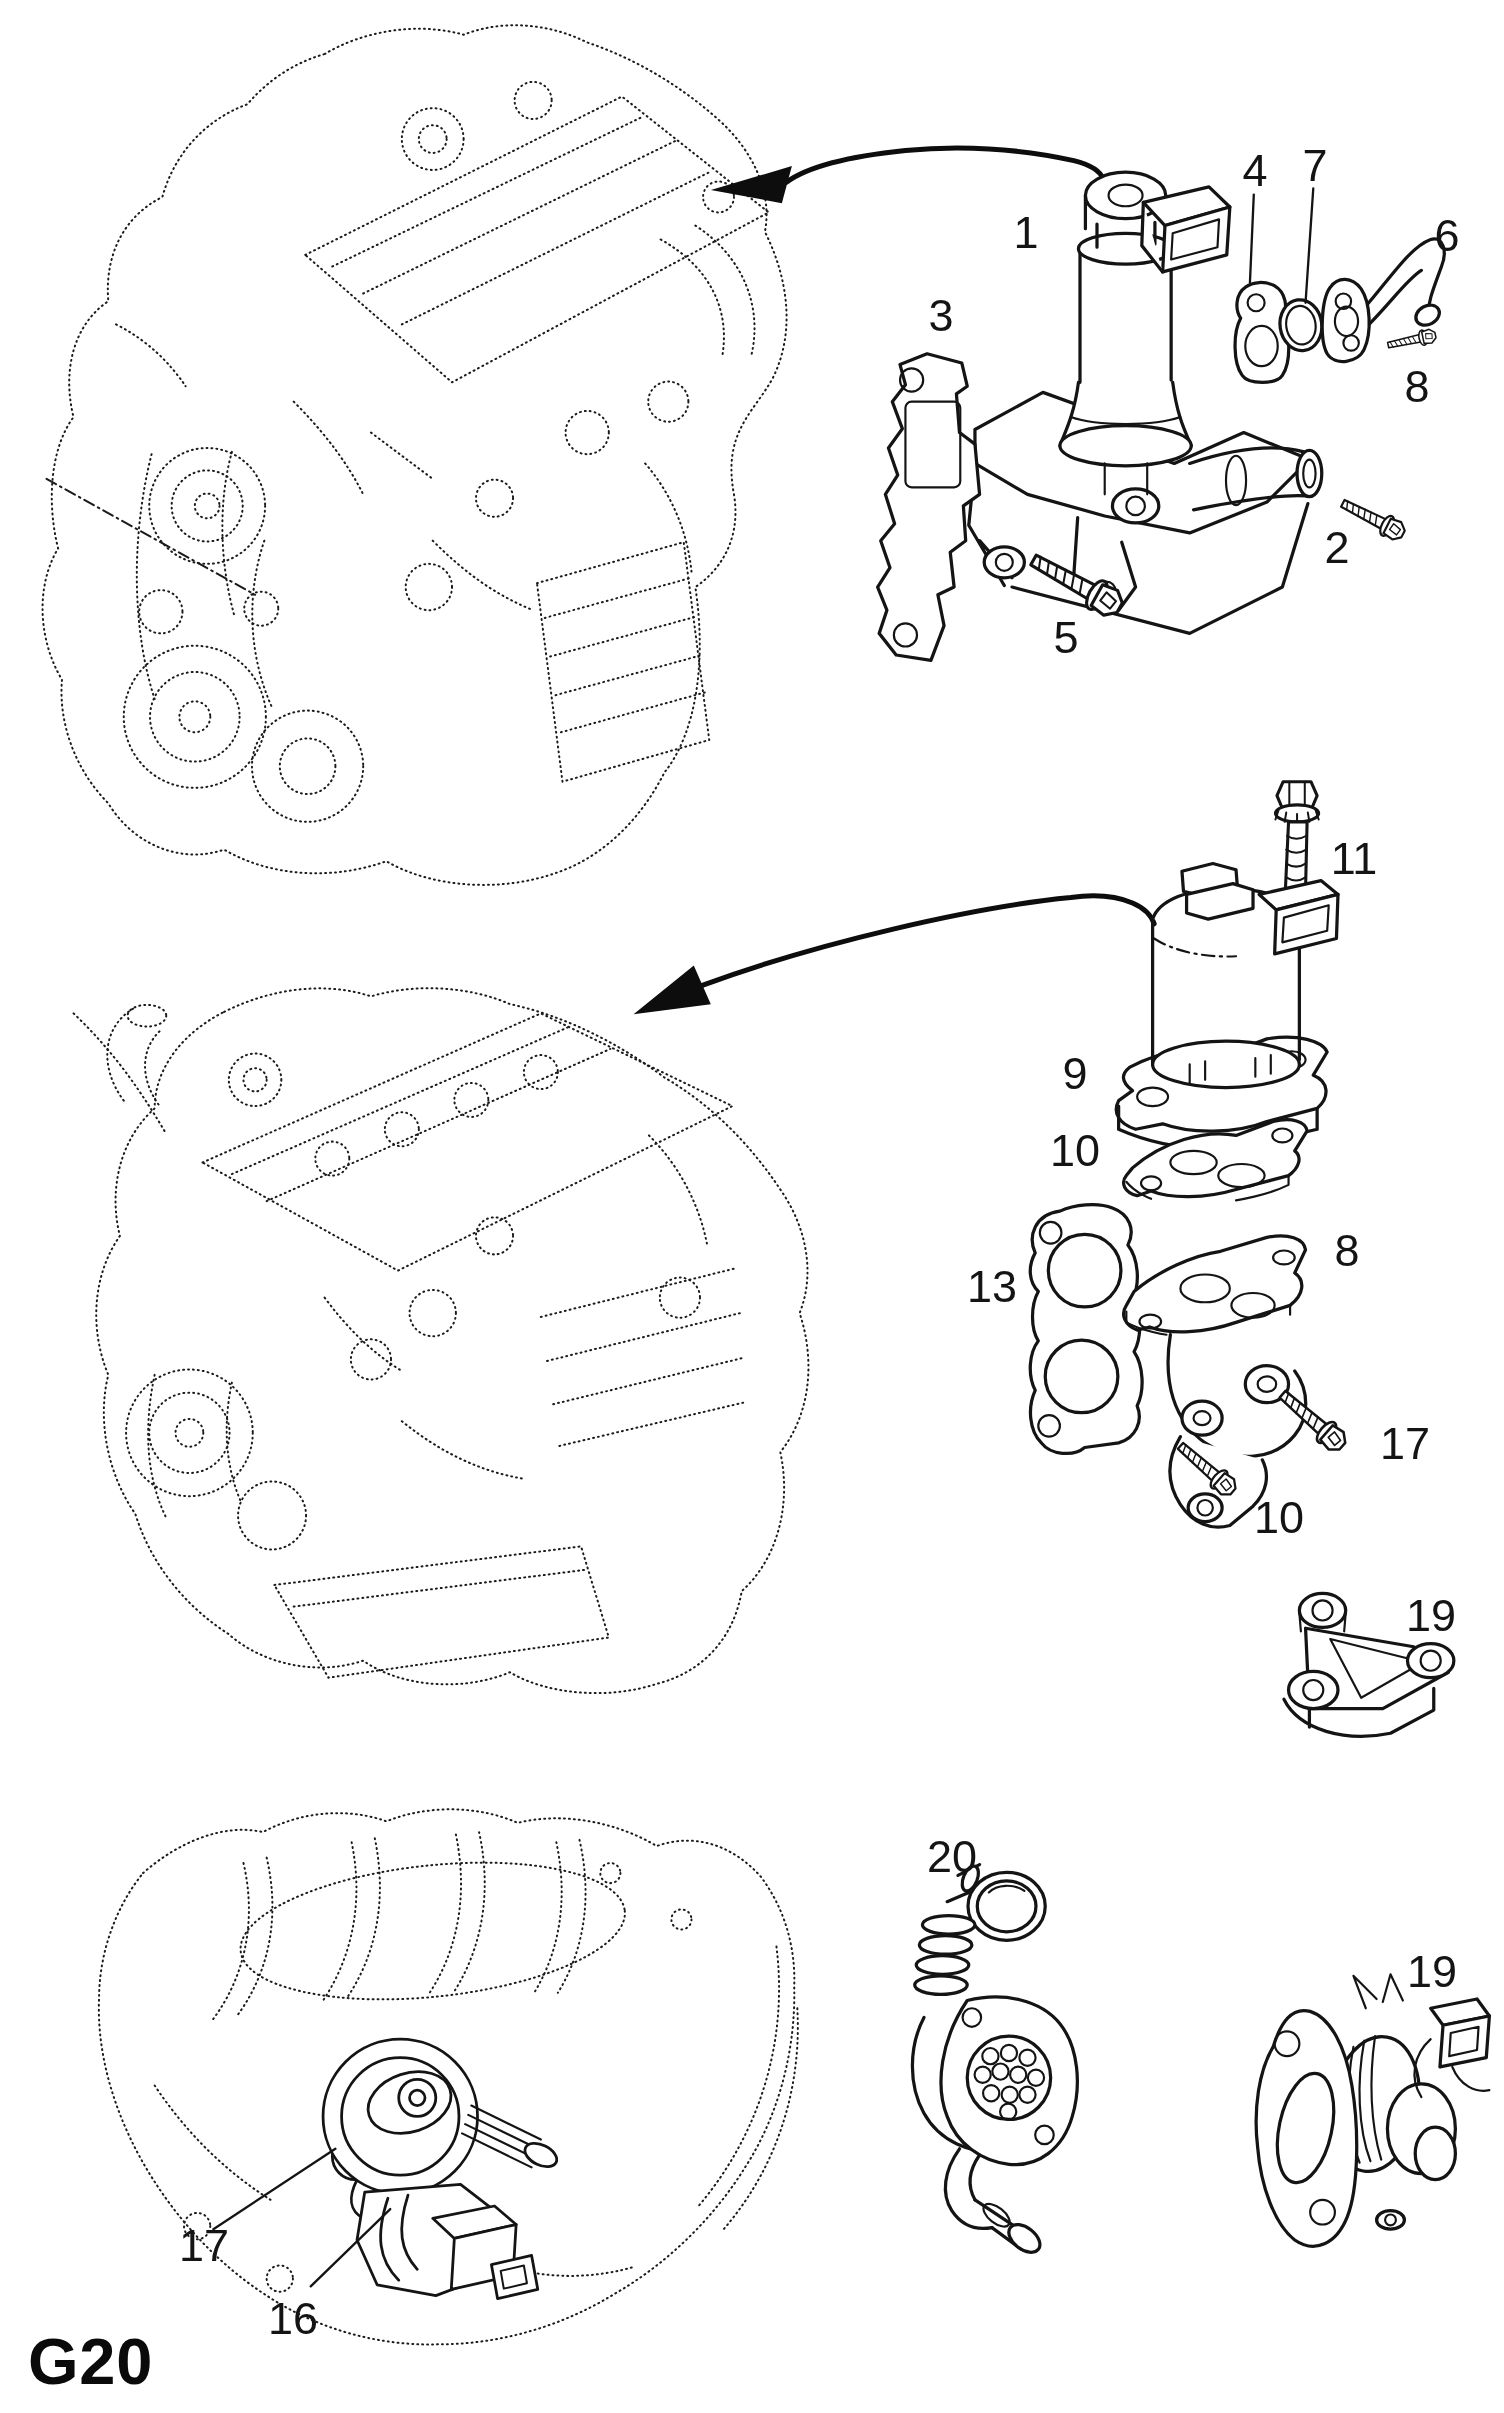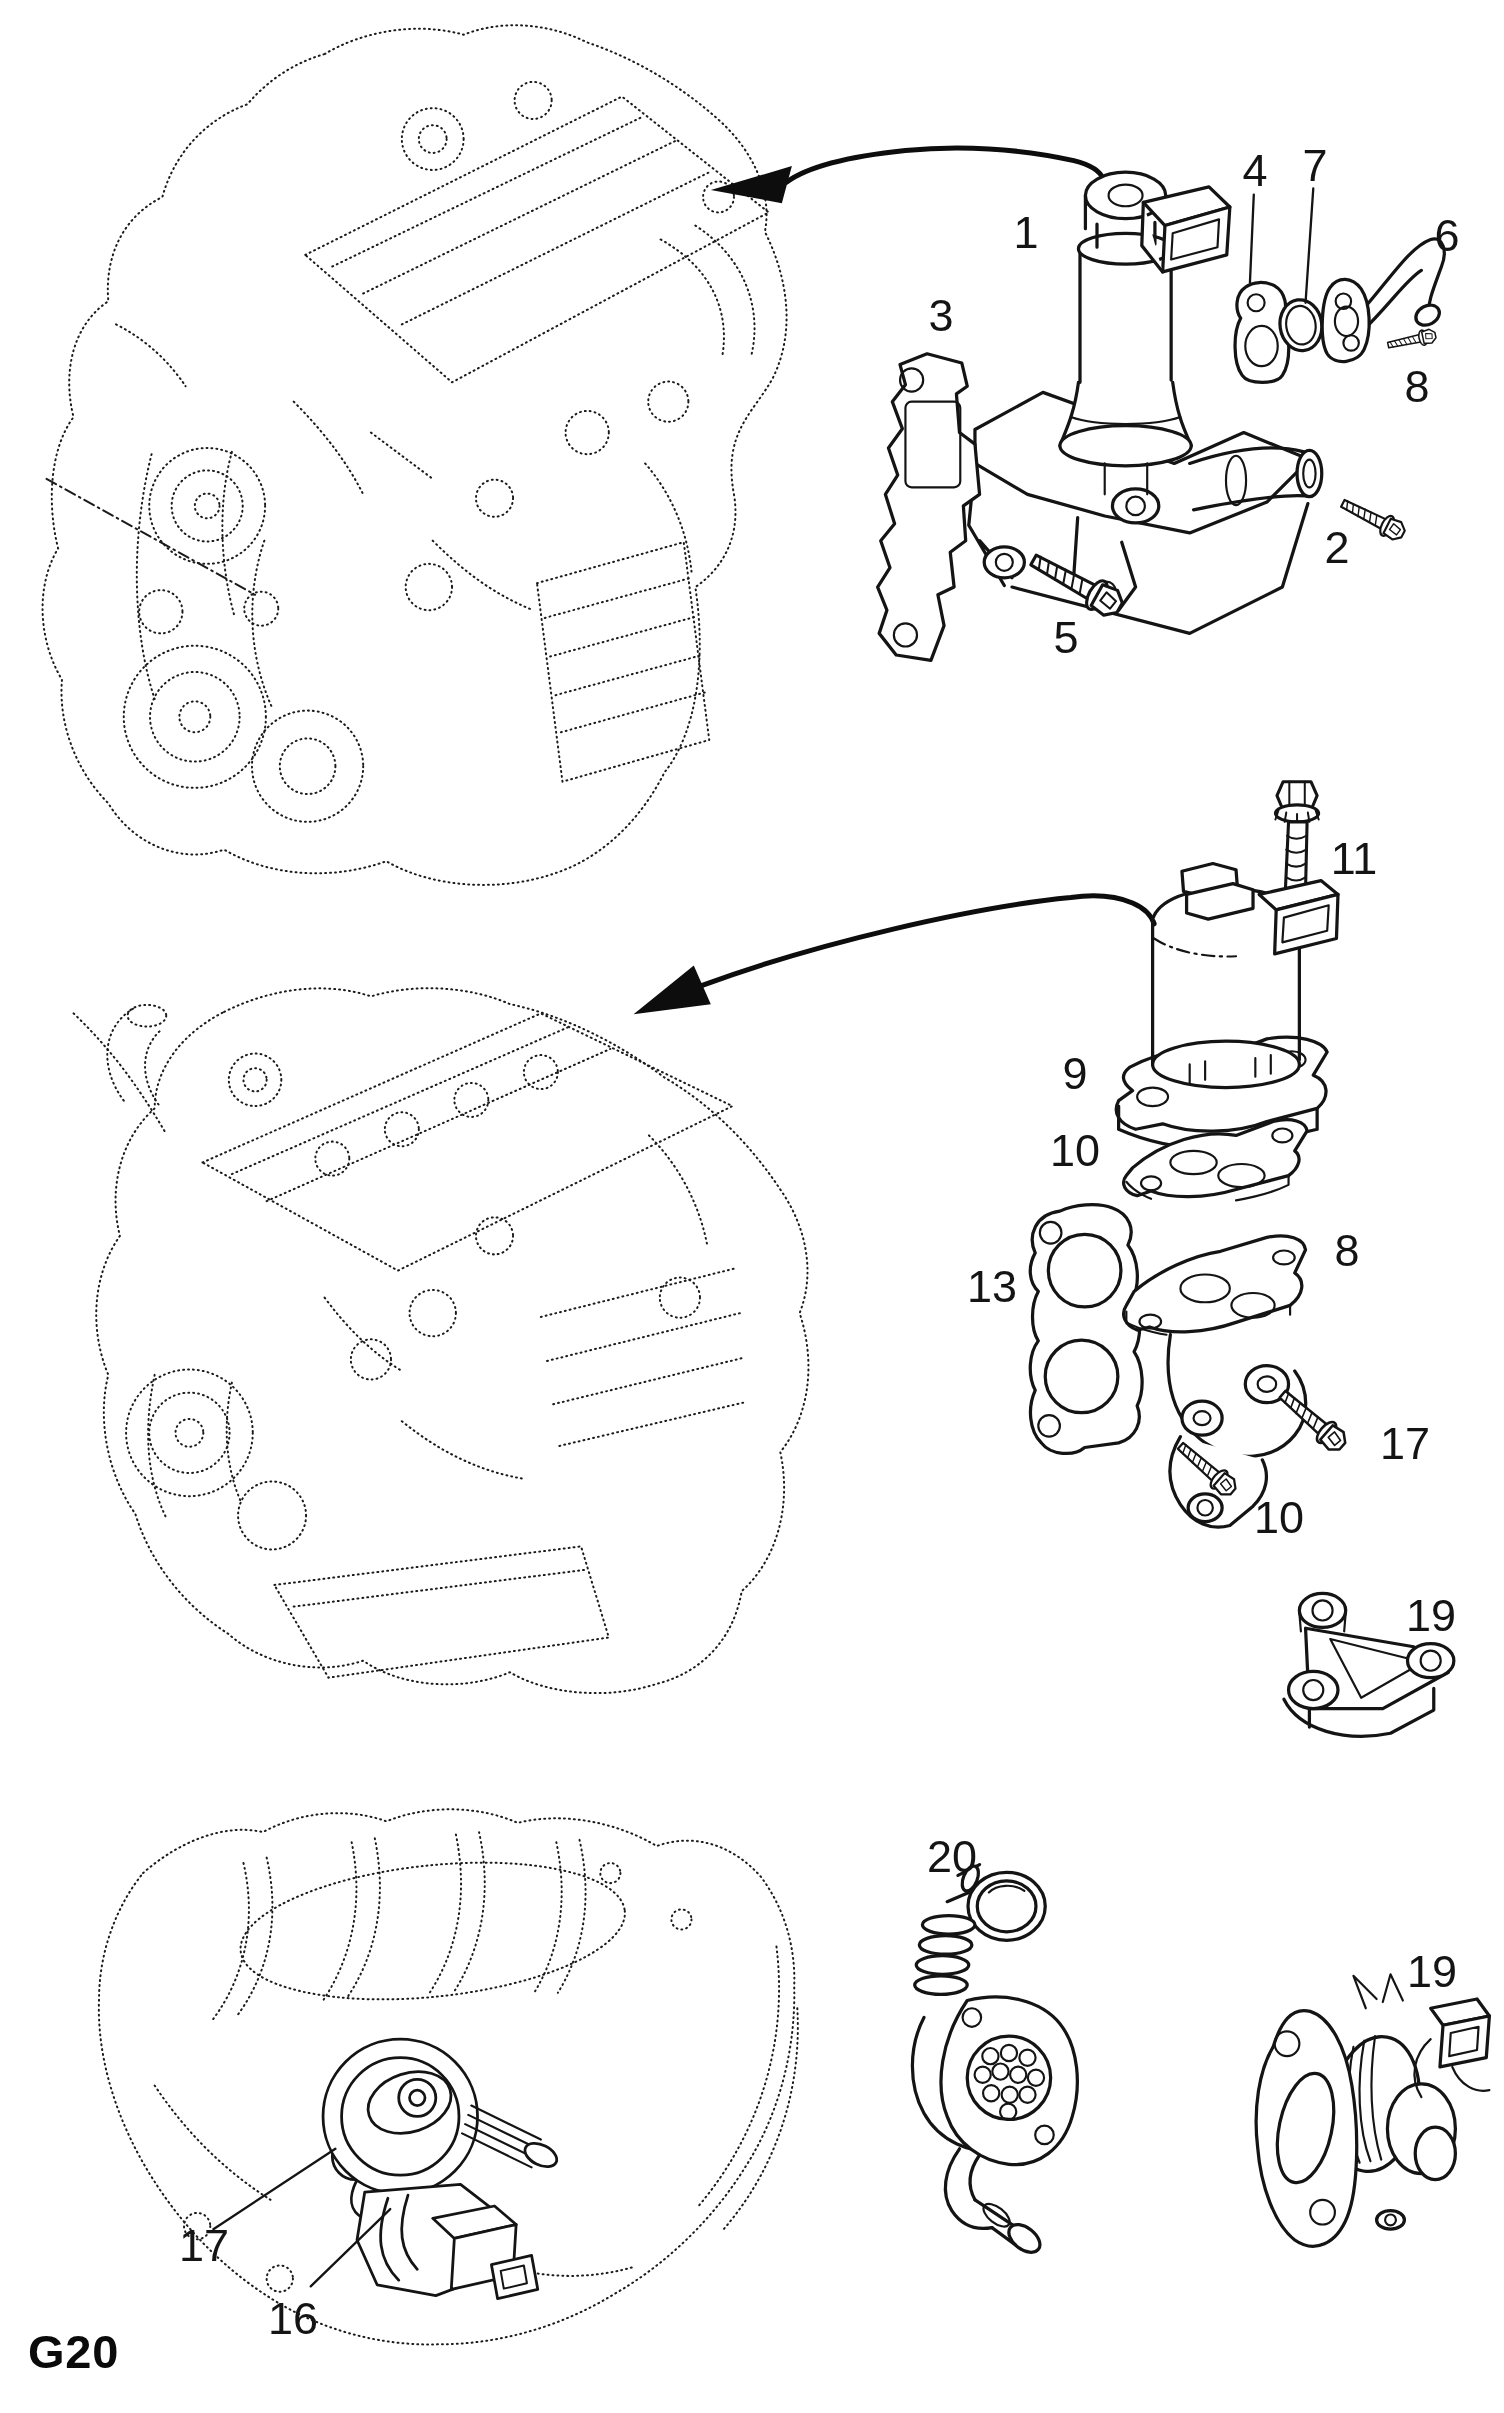--- a/index.html
+++ b/index.html
@@ -1,21 +1,21 @@
 <!DOCTYPE html>
 <html style="font-size:12.4px"><head>
 <meta charset="utf-8">
 <style>
   html,body{margin:0;padding:0;background:#e8e8e8;}
   .page{position:relative;width:1505px;height:2413px;background:#ffffff;overflow:hidden;
         font-family:"Liberation Sans", sans-serif;}
   .art{position:absolute;left:0;top:0;width:1505px;height:2413px;}
   .callout{position:absolute;transform:translate(-50%,-50%);font-size:45px;line-height:1;
            color:#141414;white-space:nowrap;}
-  .section-label{position:absolute;left:28px;top:2324px;font-size:47px;font-weight:bold;
+  .section-label{position:absolute;left:28px;top:2324px;font-size:65px;font-weight:bold;
            color:#0a0a0a;letter-spacing:0.8px;}
 </style>
 </head>
 <body>
 
 <div class="page">
 
 <svg class="art" viewBox="0 0 1948 3124" fill="none" stroke-linecap="round" stroke-linejoin="round">
   <defs>
     <g id="bolt-shape">

